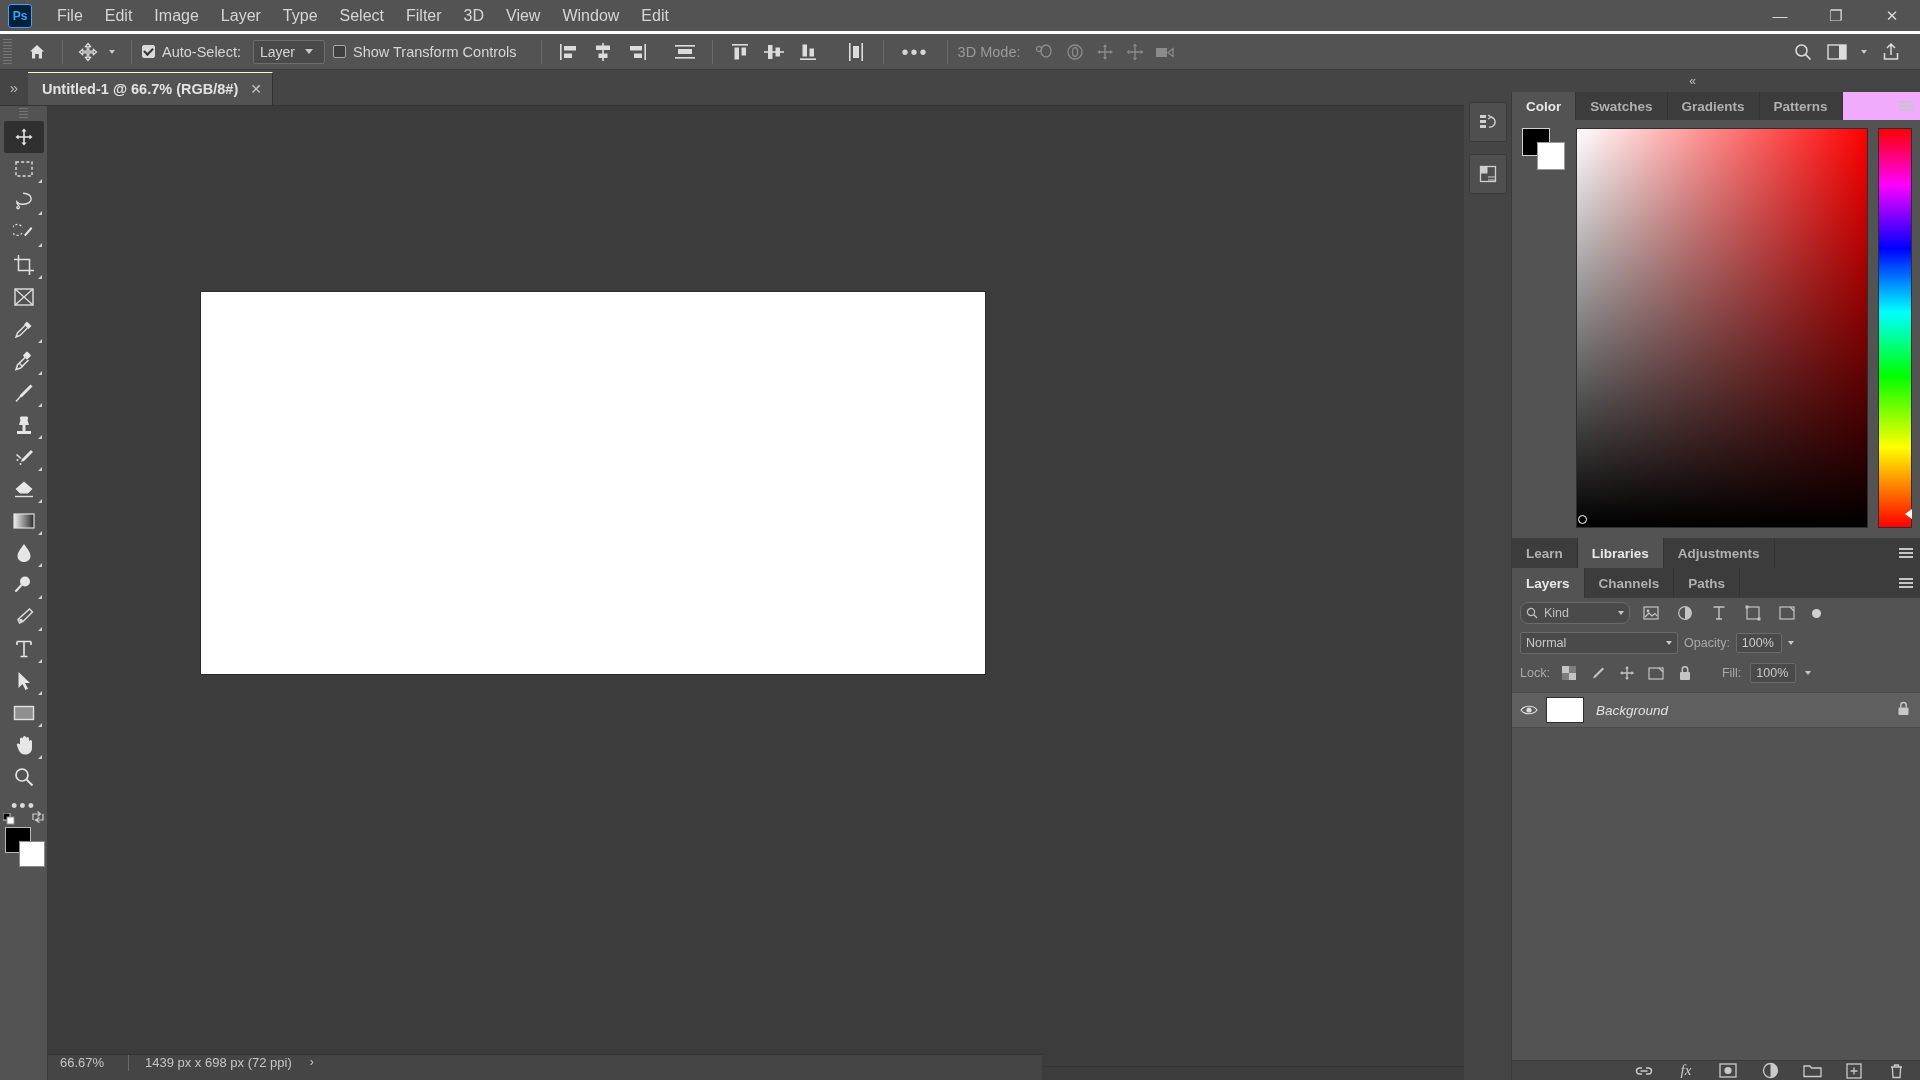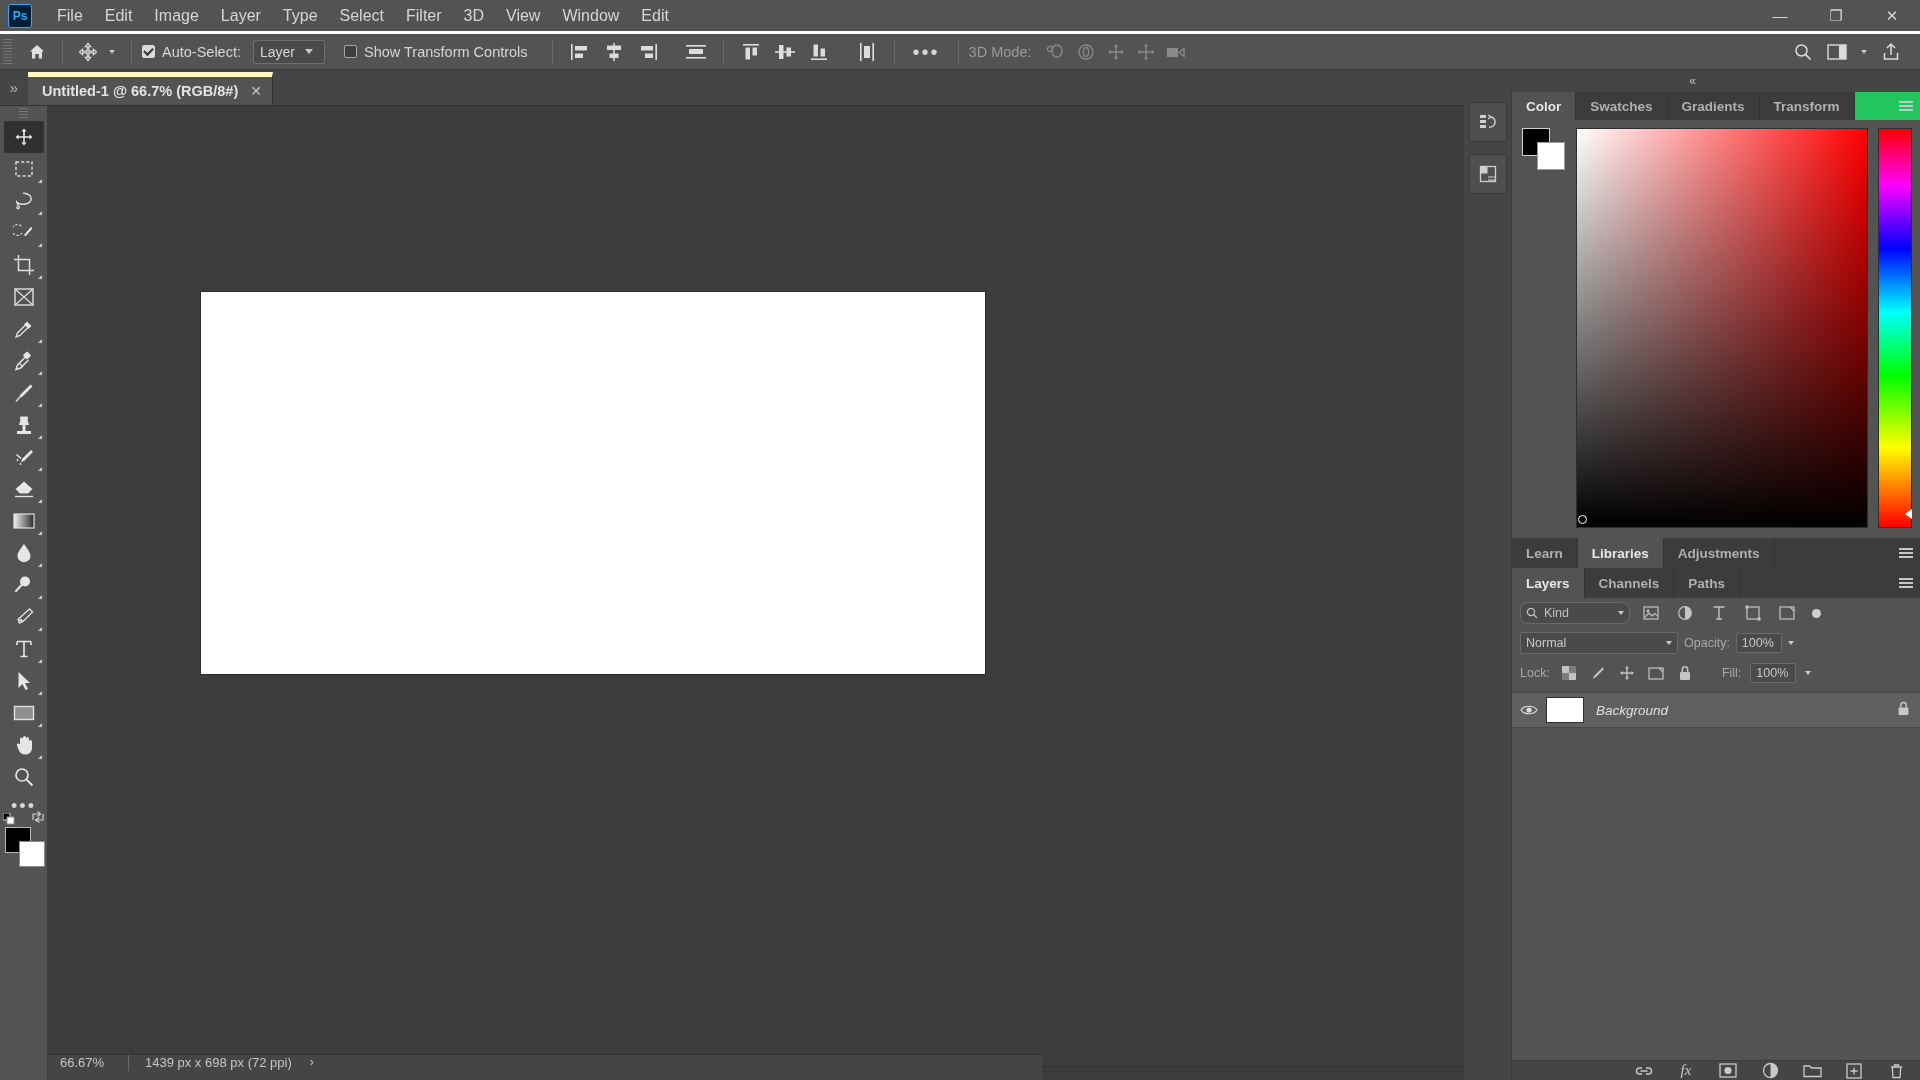--- a/index.html
+++ b/index.html
@@ -74,21 +74,21 @@
     position:absolute; left:0; top:70px; width:1920px; height:36px;
     background:#454545; display:flex; align-items:flex-end;
     border-bottom:1px solid #333;
   }
   .chev-left {
     width:28px; height:36px; color:#b9b9b9; font-size:15px;
     display:flex; align-items:center; justify-content:center;
   }
   .doctab {
     height:33px; background:#535353; display:flex; align-items:center;
-    padding:0 10px 0 14px; gap:12px; border-right:1px solid #333; border-top:5px solid #fef9c3;
+    padding:0 10px 0 14px; gap:12px; border-right:1px solid #333; border-top:1px solid #fef9c3;
   }
   .doctab .title { color:#e3e3e3; font-size:14.5px; font-weight:bold; white-space:nowrap; }
   .doctab .x { color:#c4c4c4; font-size:14px; }
 
   
   .toolbar {
     position:absolute; left:0; top:106px; width:48px; bottom:0;
     background:#535353; border-right:1px solid #3c3c3c;
     display:flex; flex-direction:column; align-items:center; padding-top:2px;
   }
@@ -153,21 +153,21 @@
   }
   .dock-body { flex:1; display:flex; }
   .icon-rail {
     width:48px; background:#454545; border-right:1px solid #3a3a3a; padding-top:10px;
     display:flex; flex-direction:column; align-items:center; gap:12px;
   }
   .rail-btn { width:38px; height:40px; background:#4f4f4f; border:1px solid #3a3a3a; border-radius:2px;
     display:flex; align-items:center; justify-content:center; color:#cdcdcd; }
   .panels { flex:1; display:flex; flex-direction:column; background:#454545; }
 
-  .panel-tabs { display:flex; align-items:stretch; height:28px; background:#22c55e; position:relative; }
+  .panel-tabs { display:flex; align-items:stretch; height:28px; background:#f0abfc; position:relative; }
   .ptab {
     padding:0 14px; display:flex; align-items:center; color:#b0b0b0; font-size:13.5px; font-weight:bold;
     background:#3c3c3c; border-right:1px solid #333;
   }
   .ptab.active { background:#535353; color:#e8e8e8; }
   .panel-menu {
     margin-left:auto; width:28px; display:flex; align-items:center; justify-content:center;
     color:#c0c0c0; font-size:14px;
   }
   .hamburger { width:14px; }
@@ -285,21 +285,21 @@
     </div>
     <div class="ob-sep"></div>
     <div style="display:flex; align-items:center;">
       <span class="chk on"></span>
       <span class="ob-label">Auto-Select:</span>
     </div>
     <div class="dropdown" style="margin-left:12px;">
       <span>Layer</span>
       <span class="caret"></span>
     </div>
-    <div style="display:flex; align-items:center; margin-left:19px;">
+    <div style="display:flex; align-items:center; margin-left:8px;">
       <span class="chk"></span>
       <span class="ob-label">Show Transform Controls</span>
     </div>
     <div class="ob-sep" style="margin-left:24px;"></div>
 
     <div class="align-icon">
       <svg width="22" height="20" viewBox="0 0 22 20">
           <rect x="2" y="2" width="1.6" height="16" fill="#dcdcdc"></rect>
           <rect x="6" y="4" width="12" height="4.5" fill="#dcdcdc"></rect>
           <rect x="6" y="11.5" width="8" height="4.5" fill="#dcdcdc"></rect>
@@ -629,21 +629,21 @@
             </svg>
         </div>
       </div>
 
       <div class="panels">
 
         <div class="panel-tabs">
           <div class="ptab active">Color</div>
           <div class="ptab">Swatches</div>
           <div class="ptab">Gradients</div>
-          <div class="ptab">Transform</div>
+          <div class="ptab">Patterns</div>
           <div class="panel-menu">
             <div class="hamburger">
                 <span></span>
                 <span></span>
                 <span></span>
               </div>
           </div>
         </div>
 
         <div class="color-panel">

